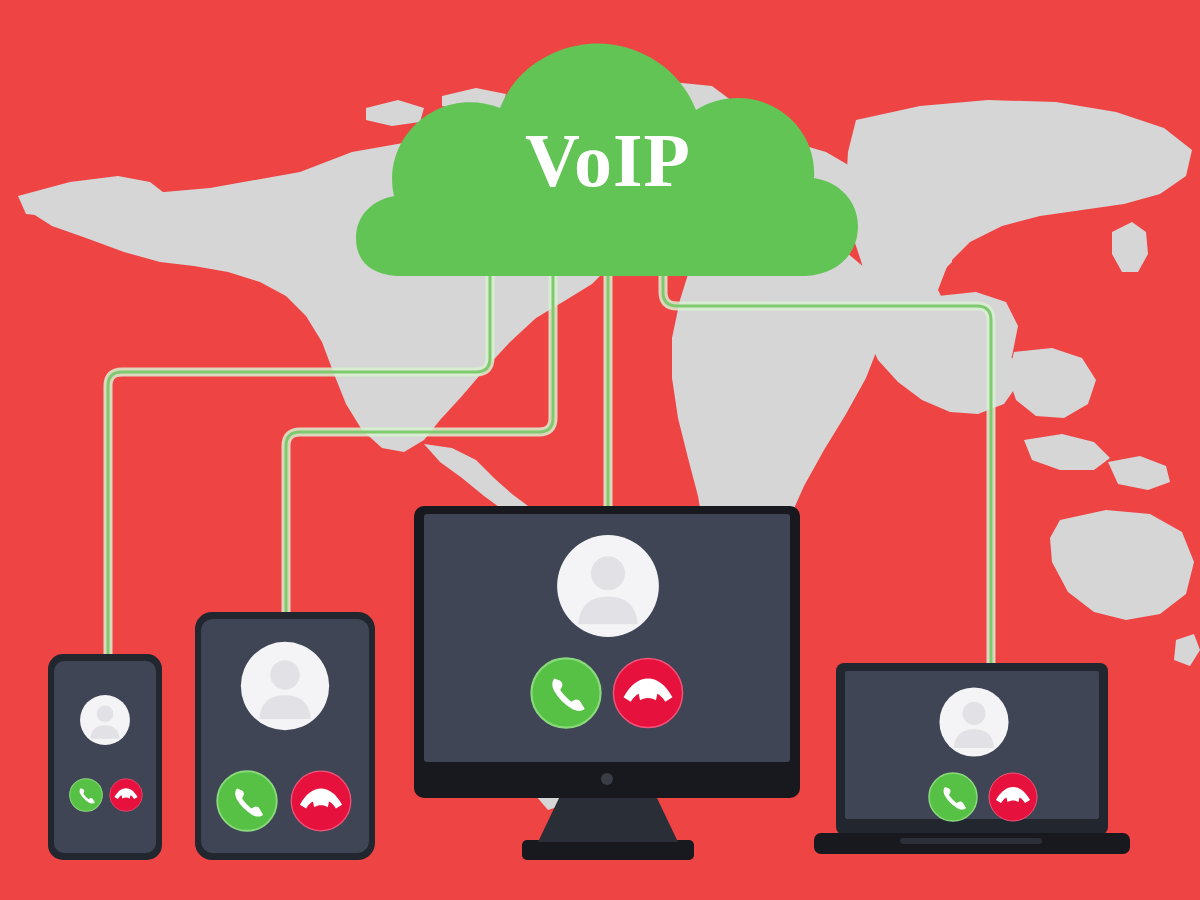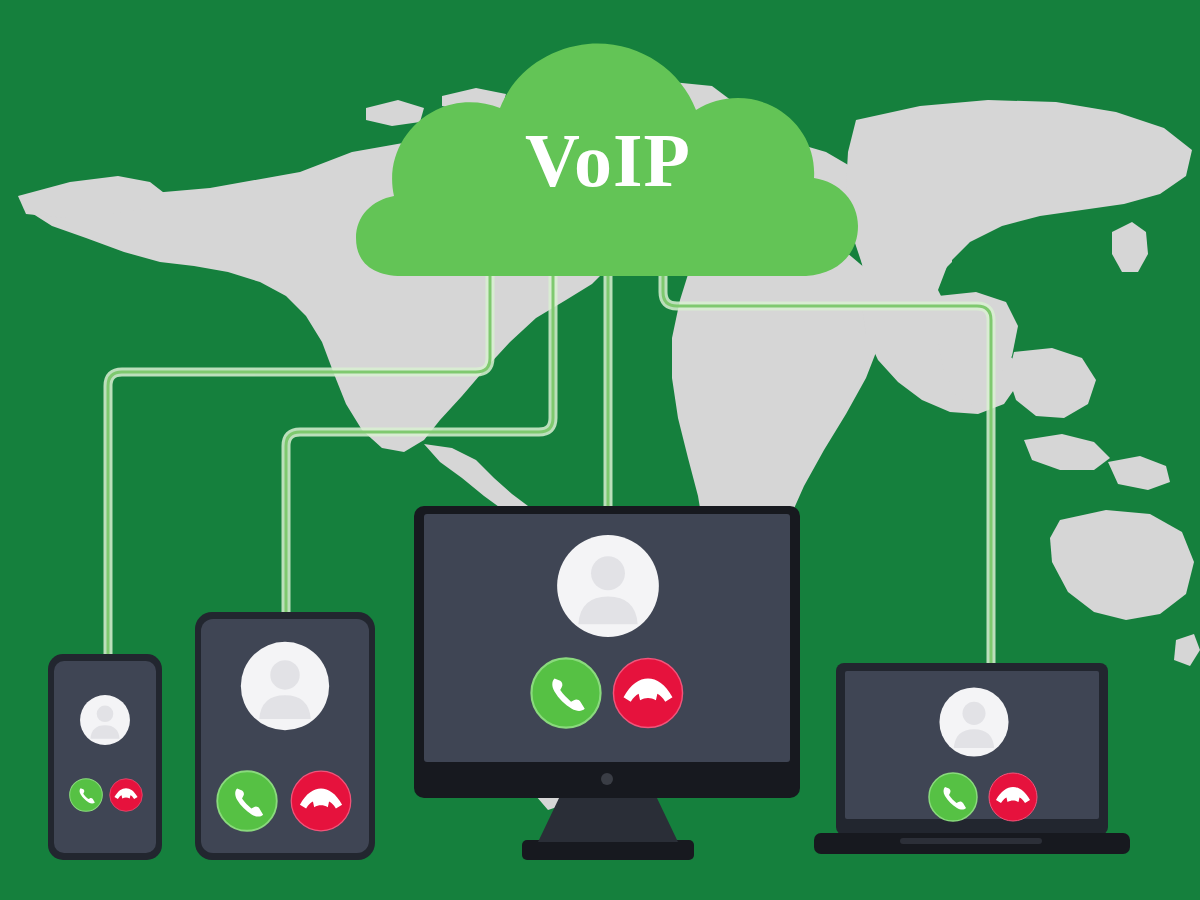--- a/index.html
+++ b/index.html
@@ -7,21 +7,21 @@
     padding: 0;
     background: #ffffff;
   }
   body {
     font-family: "Liberation Sans", sans-serif;
   }
   #stage {
     position: relative;
     width: 1200px;
     height: 900px;
-    background: #15803d;
+    background: #ef4444;
     overflow: hidden;
   }
   #stage svg.layer {
     position: absolute;
     left: 0;
     top: 0;
     width: 1200px;
     height: 900px;
   }
   #map-layer { z-index: 1; }

